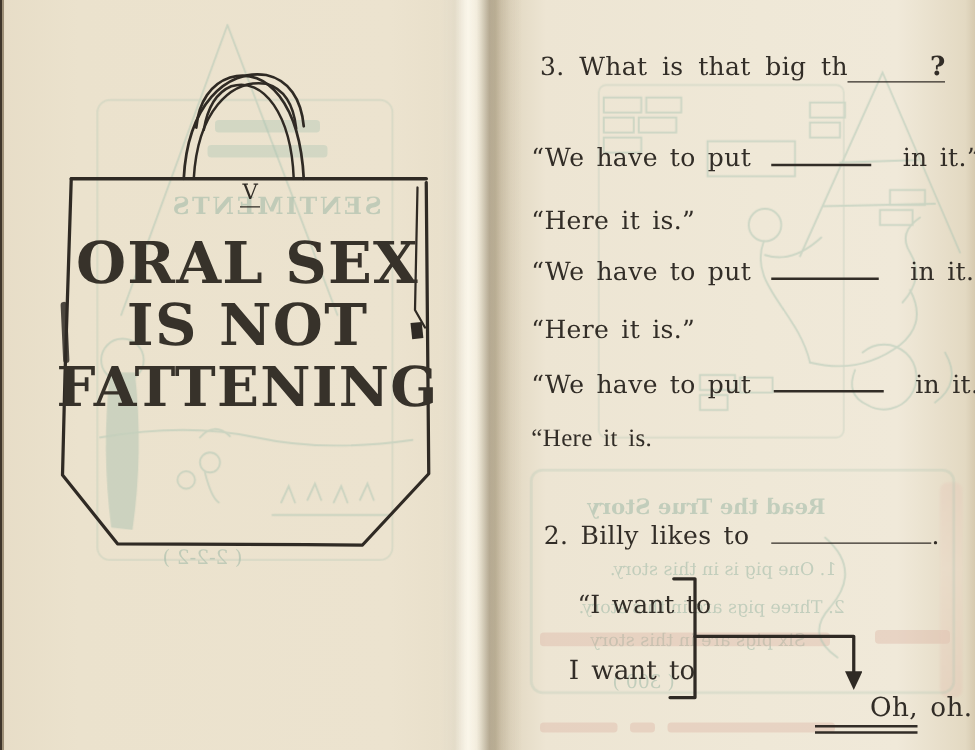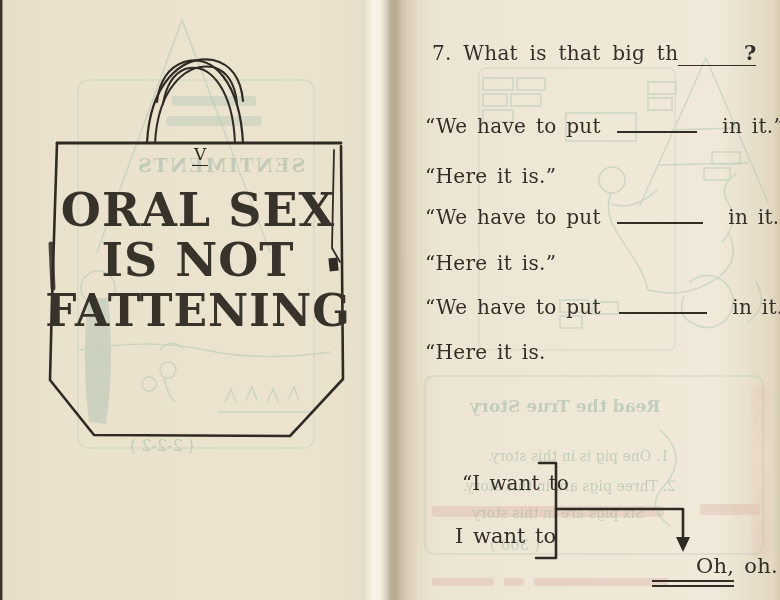--- a/index.html
+++ b/index.html
@@ -138,21 +138,21 @@
       </g>
     </g>
   </svg>
 
   <div class="chapter" style="left:192px;top:144px;">V</div>
   <div class="bagline" style="top:187px;font-size:46px;text-align:center;">ORAL SEX</div>
   <div class="bagline" style="top:289px;font-size:44px;">FATTENING</div>
   <div class="bagline" style="top:237px;font-size:46px;">IS NOT</div>
 
   <div class="line" style="left:432px;top:40px;word-spacing:5px;">
-    <span>7. What is that big th</span><span class="blank thin" style="width:78px;text-align:right;height:auto;"><span class="qmark">?</span></span>
+    <span>3. What is that big th</span><span class="blank thin" style="width:78px;text-align:right;height:auto;"><span class="qmark">?</span></span>
   </div>
 
   <div class="line" style="left:425px;top:114px;">
     <span>“We have to put</span>
     <span class="blank" style="width:80px;margin:0 16px 0 6px;"></span>
     <span>in it.”</span>
   </div>
 
   <div class="line" style="left:425px;top:164px;">“Here it is.”</div>
 
@@ -163,22 +163,26 @@
   </div>
 
   <div class="line" style="left:425px;top:251px;">“Here it is.”</div>
 
   <div class="line" style="left:425px;top:295px;">
     <span>“We have to put</span>
     <span class="blank" style="width:88px;margin:0 16px 0 8px;"></span>
     <span>in it.”</span>
   </div>
 
-  <div class="line" style="left:425px;top:340px;">“Here it is.</div>
+  <div class="line" style="left:425px;top:340px;font-family:Liberation Serif, serif;">“Here it is.</div>
 
+  <div class="line" style="left:435px;top:416px;">
+    <span>2. Billy likes to</span>
+    <span class="blank thin" style="width:128px;margin:0 0 0 8px;"></span><span>.</span>
+  </div>
 
   <div class="line" style="left:462px;top:471px;letter-spacing:0;">“I want to</div>
   <div class="line" style="left:455px;top:524px;font-size:21px;letter-spacing:0;">I want to</div>
 
   <div class="line" style="left:696px;top:554px;font-size:21px;">Oh, oh.</div>
   <div class="double-rule" style="left:652px;top:580px;"></div>
 
   <div class="crease"></div>
   <div class="edge-left"></div>
 </div>

